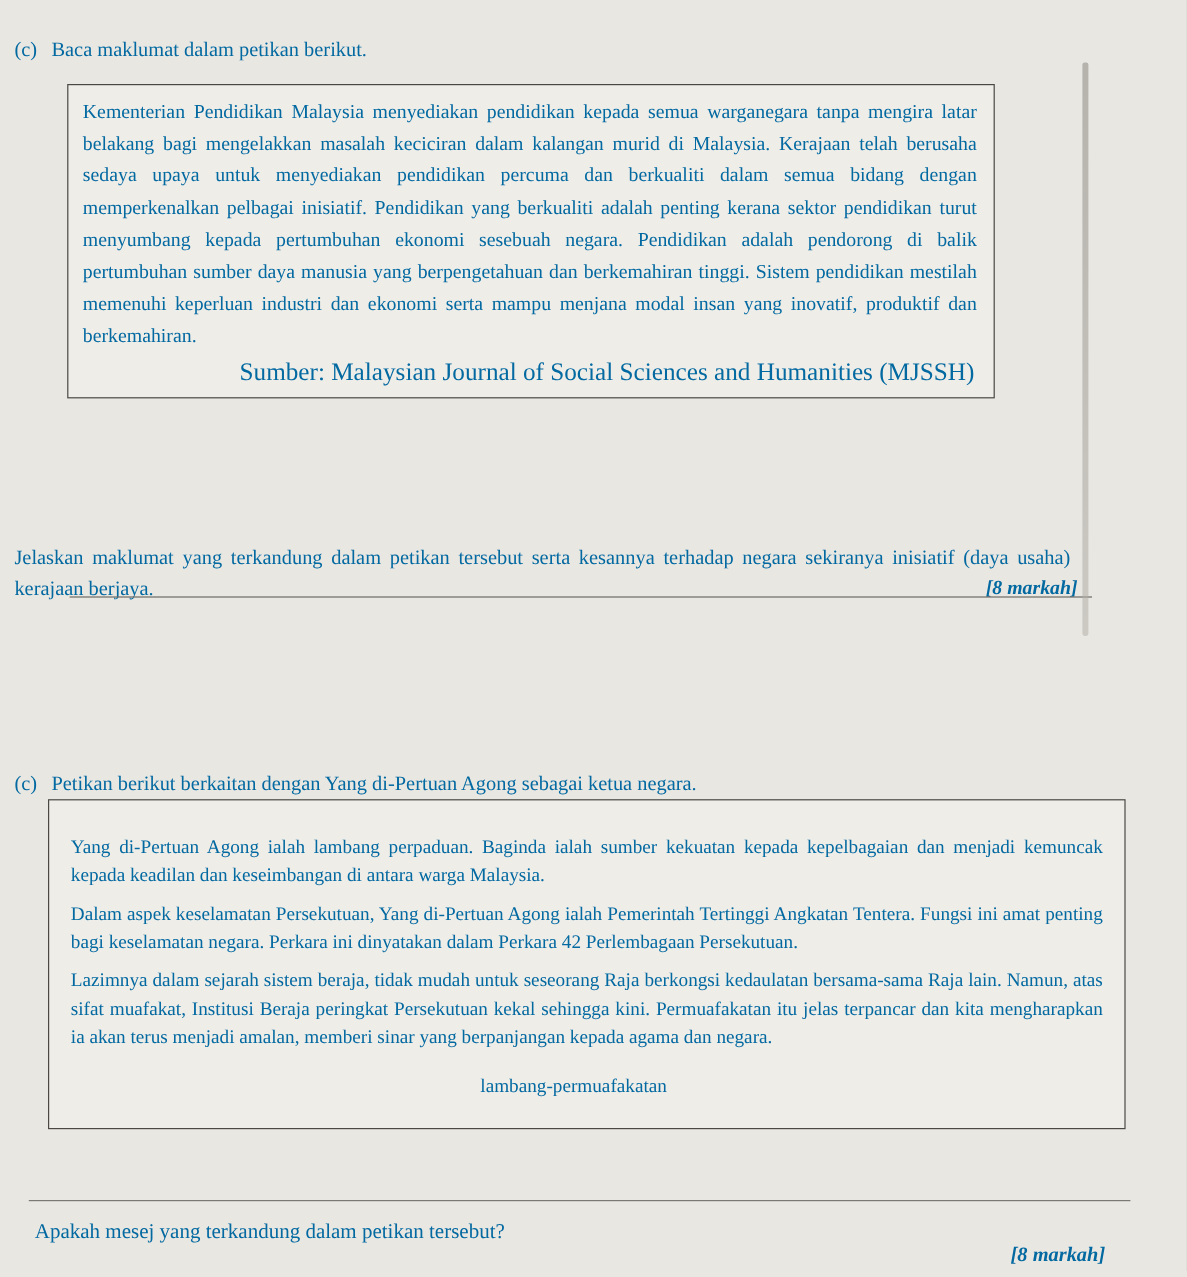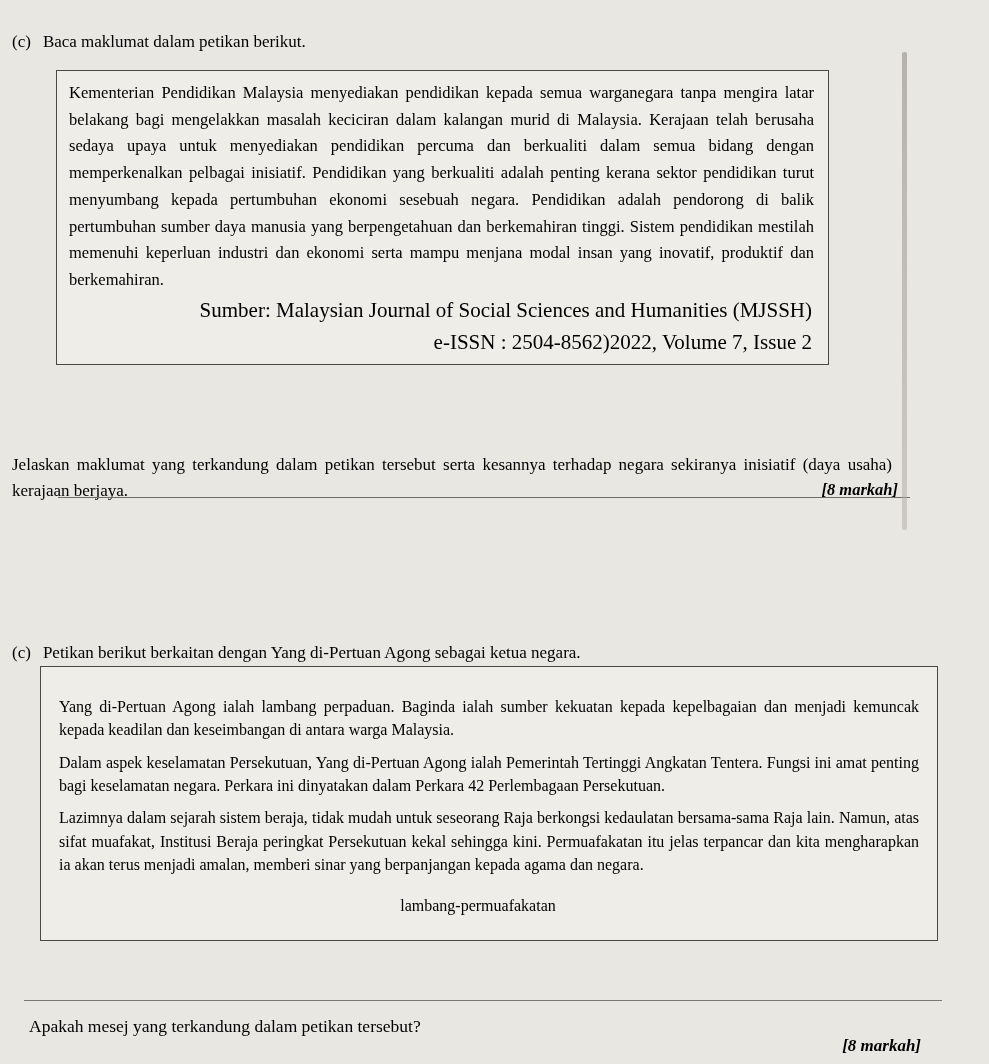--- a/index.html
+++ b/index.html
@@ -2,21 +2,21 @@
 <html><head>
 <meta charset="utf-8">
 <style>
   html, body { margin: 0; padding: 0; background: #cfcecb; }
   .sheet {
     position: relative;
     width: 989px;
     height: 1064px;
     background: #e9e7e2;
     font-family: "Liberation Serif", serif;
-    color: #000000;
+    color: #0369a1;
     overflow: hidden;
   }
   .instr {
     position: absolute;
     font-size: 17px;
     line-height: 1.4;
     white-space: nowrap;
   }
   .instr .label { display: inline-block; margin-right: 12px; }
   #instr1 { top: 30px; left: 12px; }
@@ -113,21 +113,20 @@
 
 <div class="sheet">
 
   <div class="instr" id="instr1">
     <span class="label">(c)</span><span>Baca maklumat dalam petikan berikut.</span>
   </div>
 
   <div class="passage-box" id="box1">
     <p class="passage">Kementerian Pendidikan Malaysia menyediakan pendidikan kepada semua warganegara tanpa mengira latar belakang bagi mengelakkan masalah keciciran dalam kalangan murid di Malaysia. Kerajaan telah berusaha sedaya upaya untuk menyediakan pendidikan percuma dan berkualiti dalam semua bidang dengan memperkenalkan pelbagai inisiatif. Pendidikan yang berkualiti adalah penting kerana sektor pendidikan turut menyumbang kepada pertumbuhan ekonomi sesebuah negara. Pendidikan adalah pendorong di balik pertumbuhan sumber daya manusia yang berpengetahuan dan berkemahiran tinggi. Sistem pendidikan mestilah memenuhi keperluan industri dan ekonomi serta mampu menjana modal insan yang inovatif, produktif dan berkemahiran.</p>
     <div class="src">Sumber: Malaysian Journal of Social Sciences and Humanities (MJSSH)</div>
-    <div class="src">e-ISSN : 2504-8562)2022, Volume 7, Issue 2</div>
   </div>
 
   <div class="question-row" id="q1">
     <span class="q-text">Jelaskan maklumat yang terkandung dalam petikan tersebut serta kesannya terhadap negara sekiranya inisiatif (daya usaha) kerajaan berjaya.</span>
     <span class="marks">[8 markah]</span>
   </div>
 
   <div class="rule" id="ansline1"></div>
 
   <div class="instr" id="instr2">

